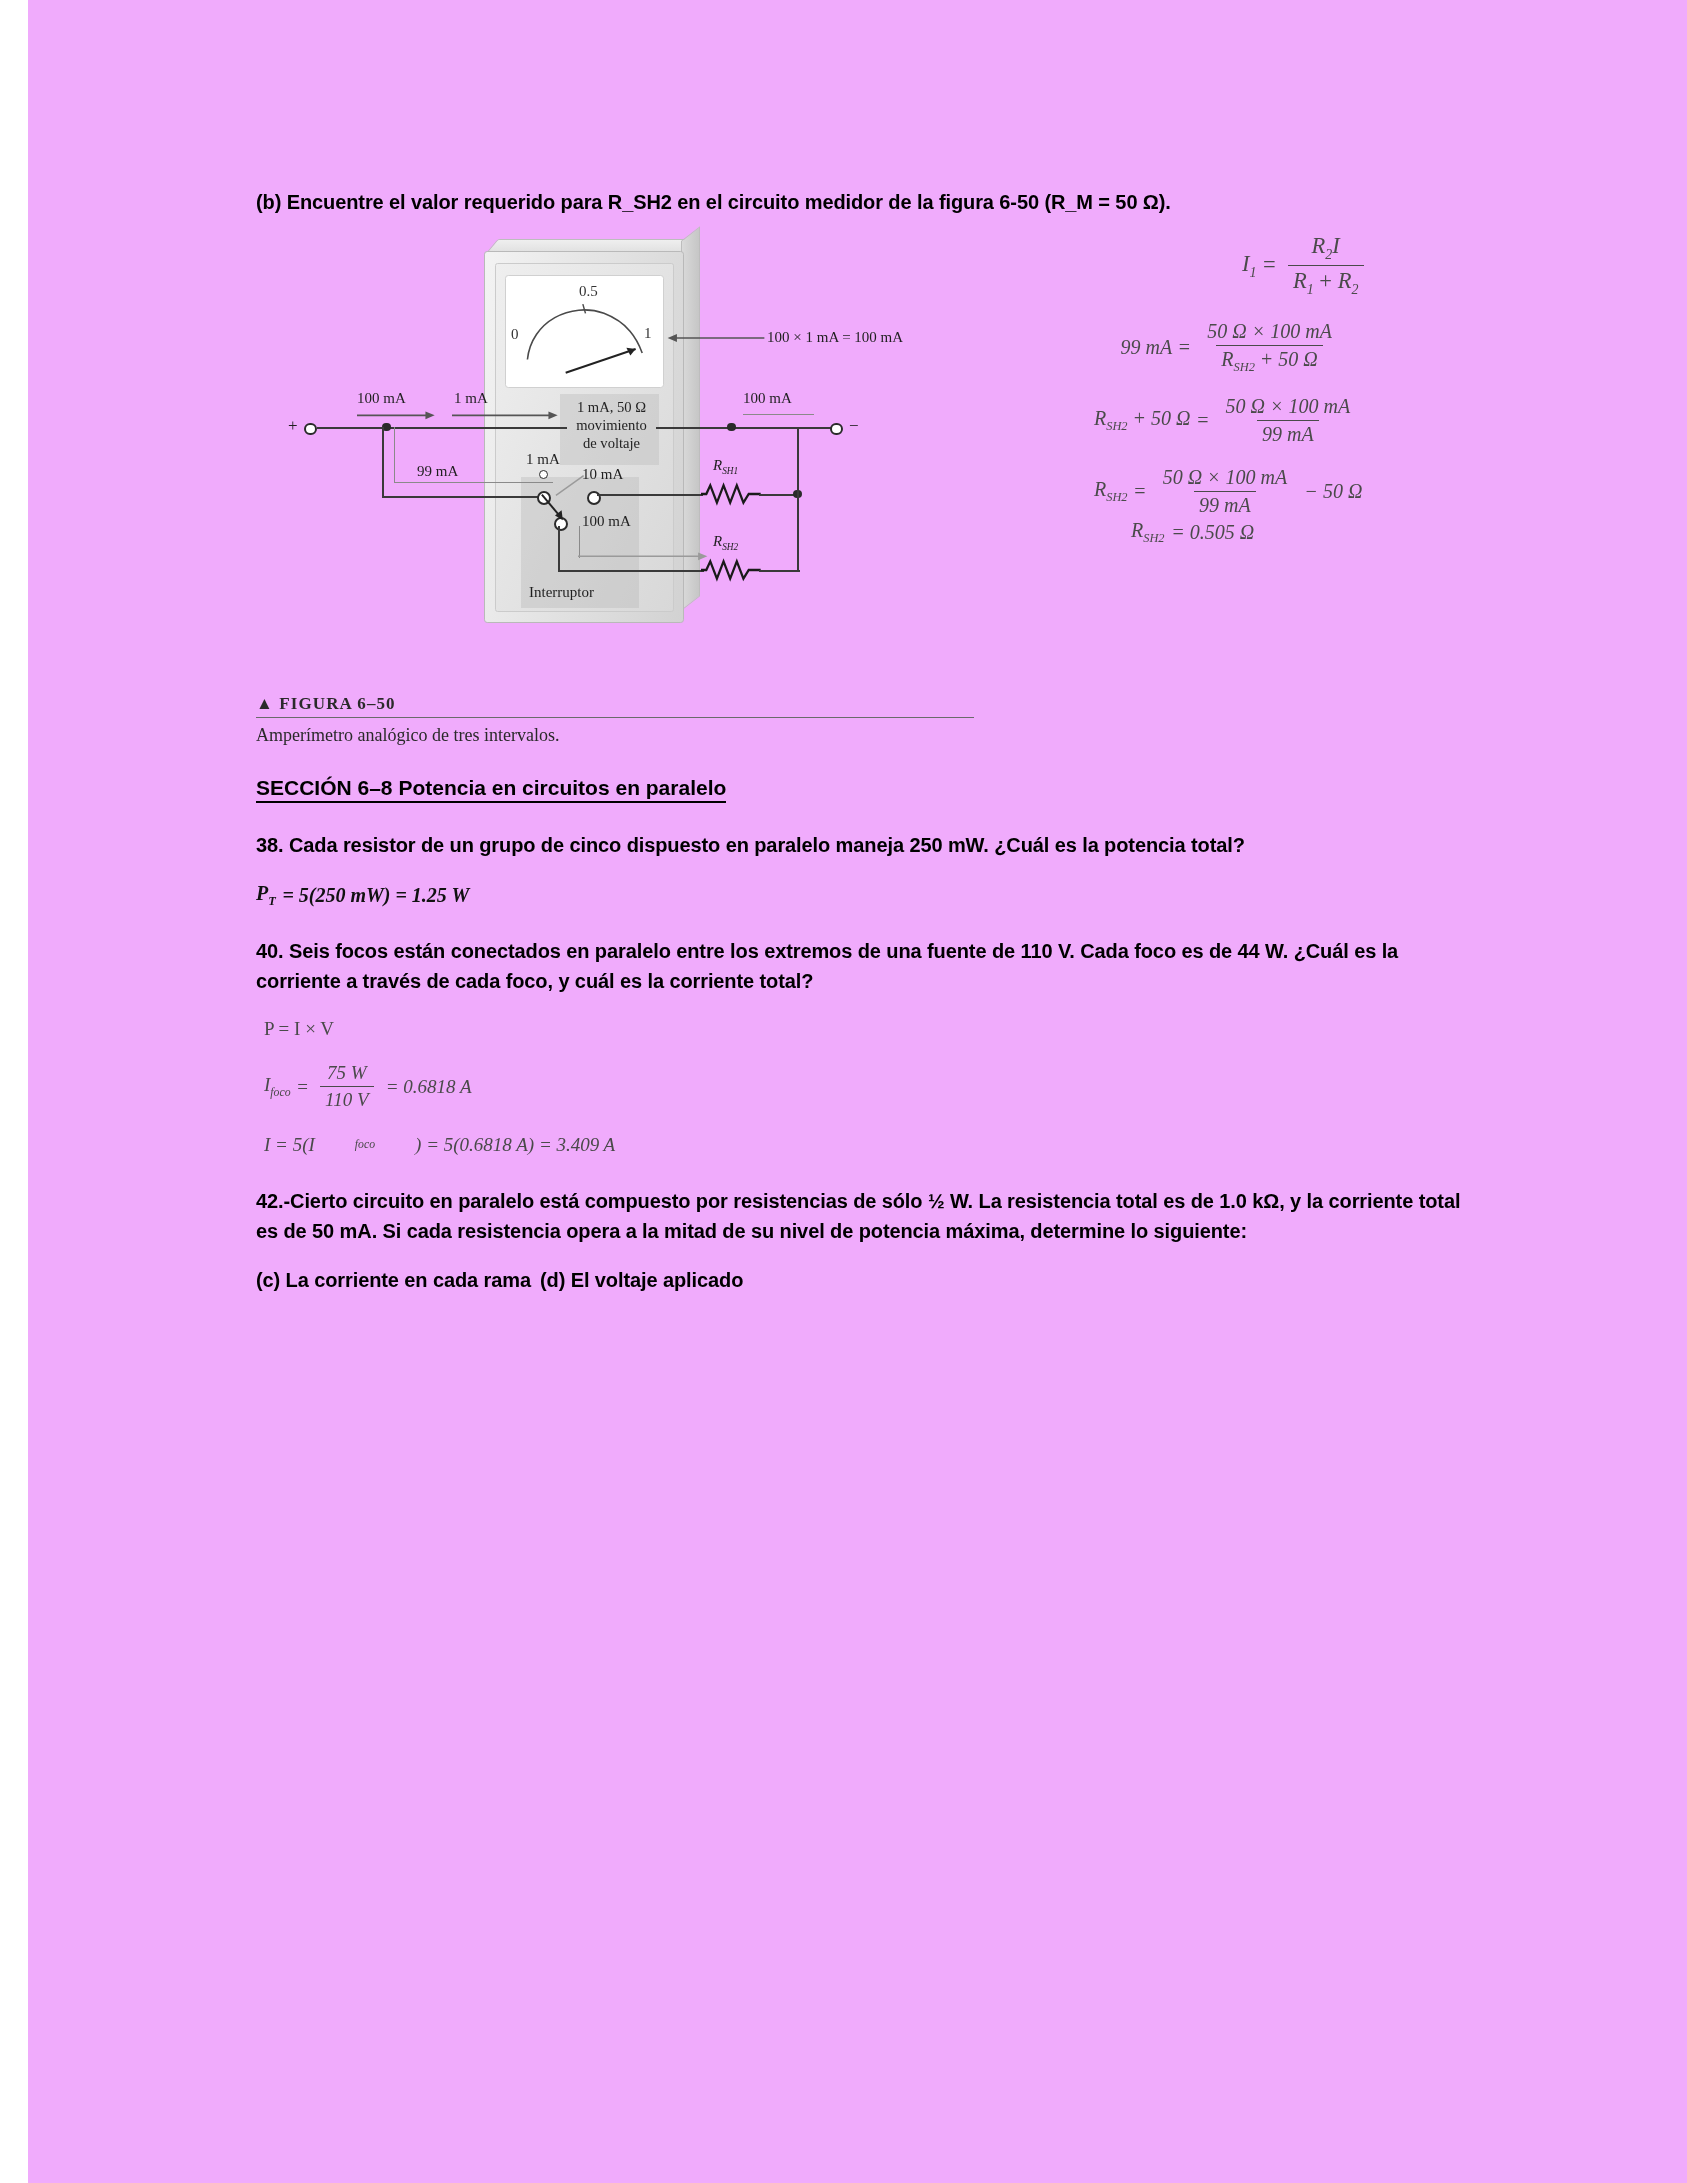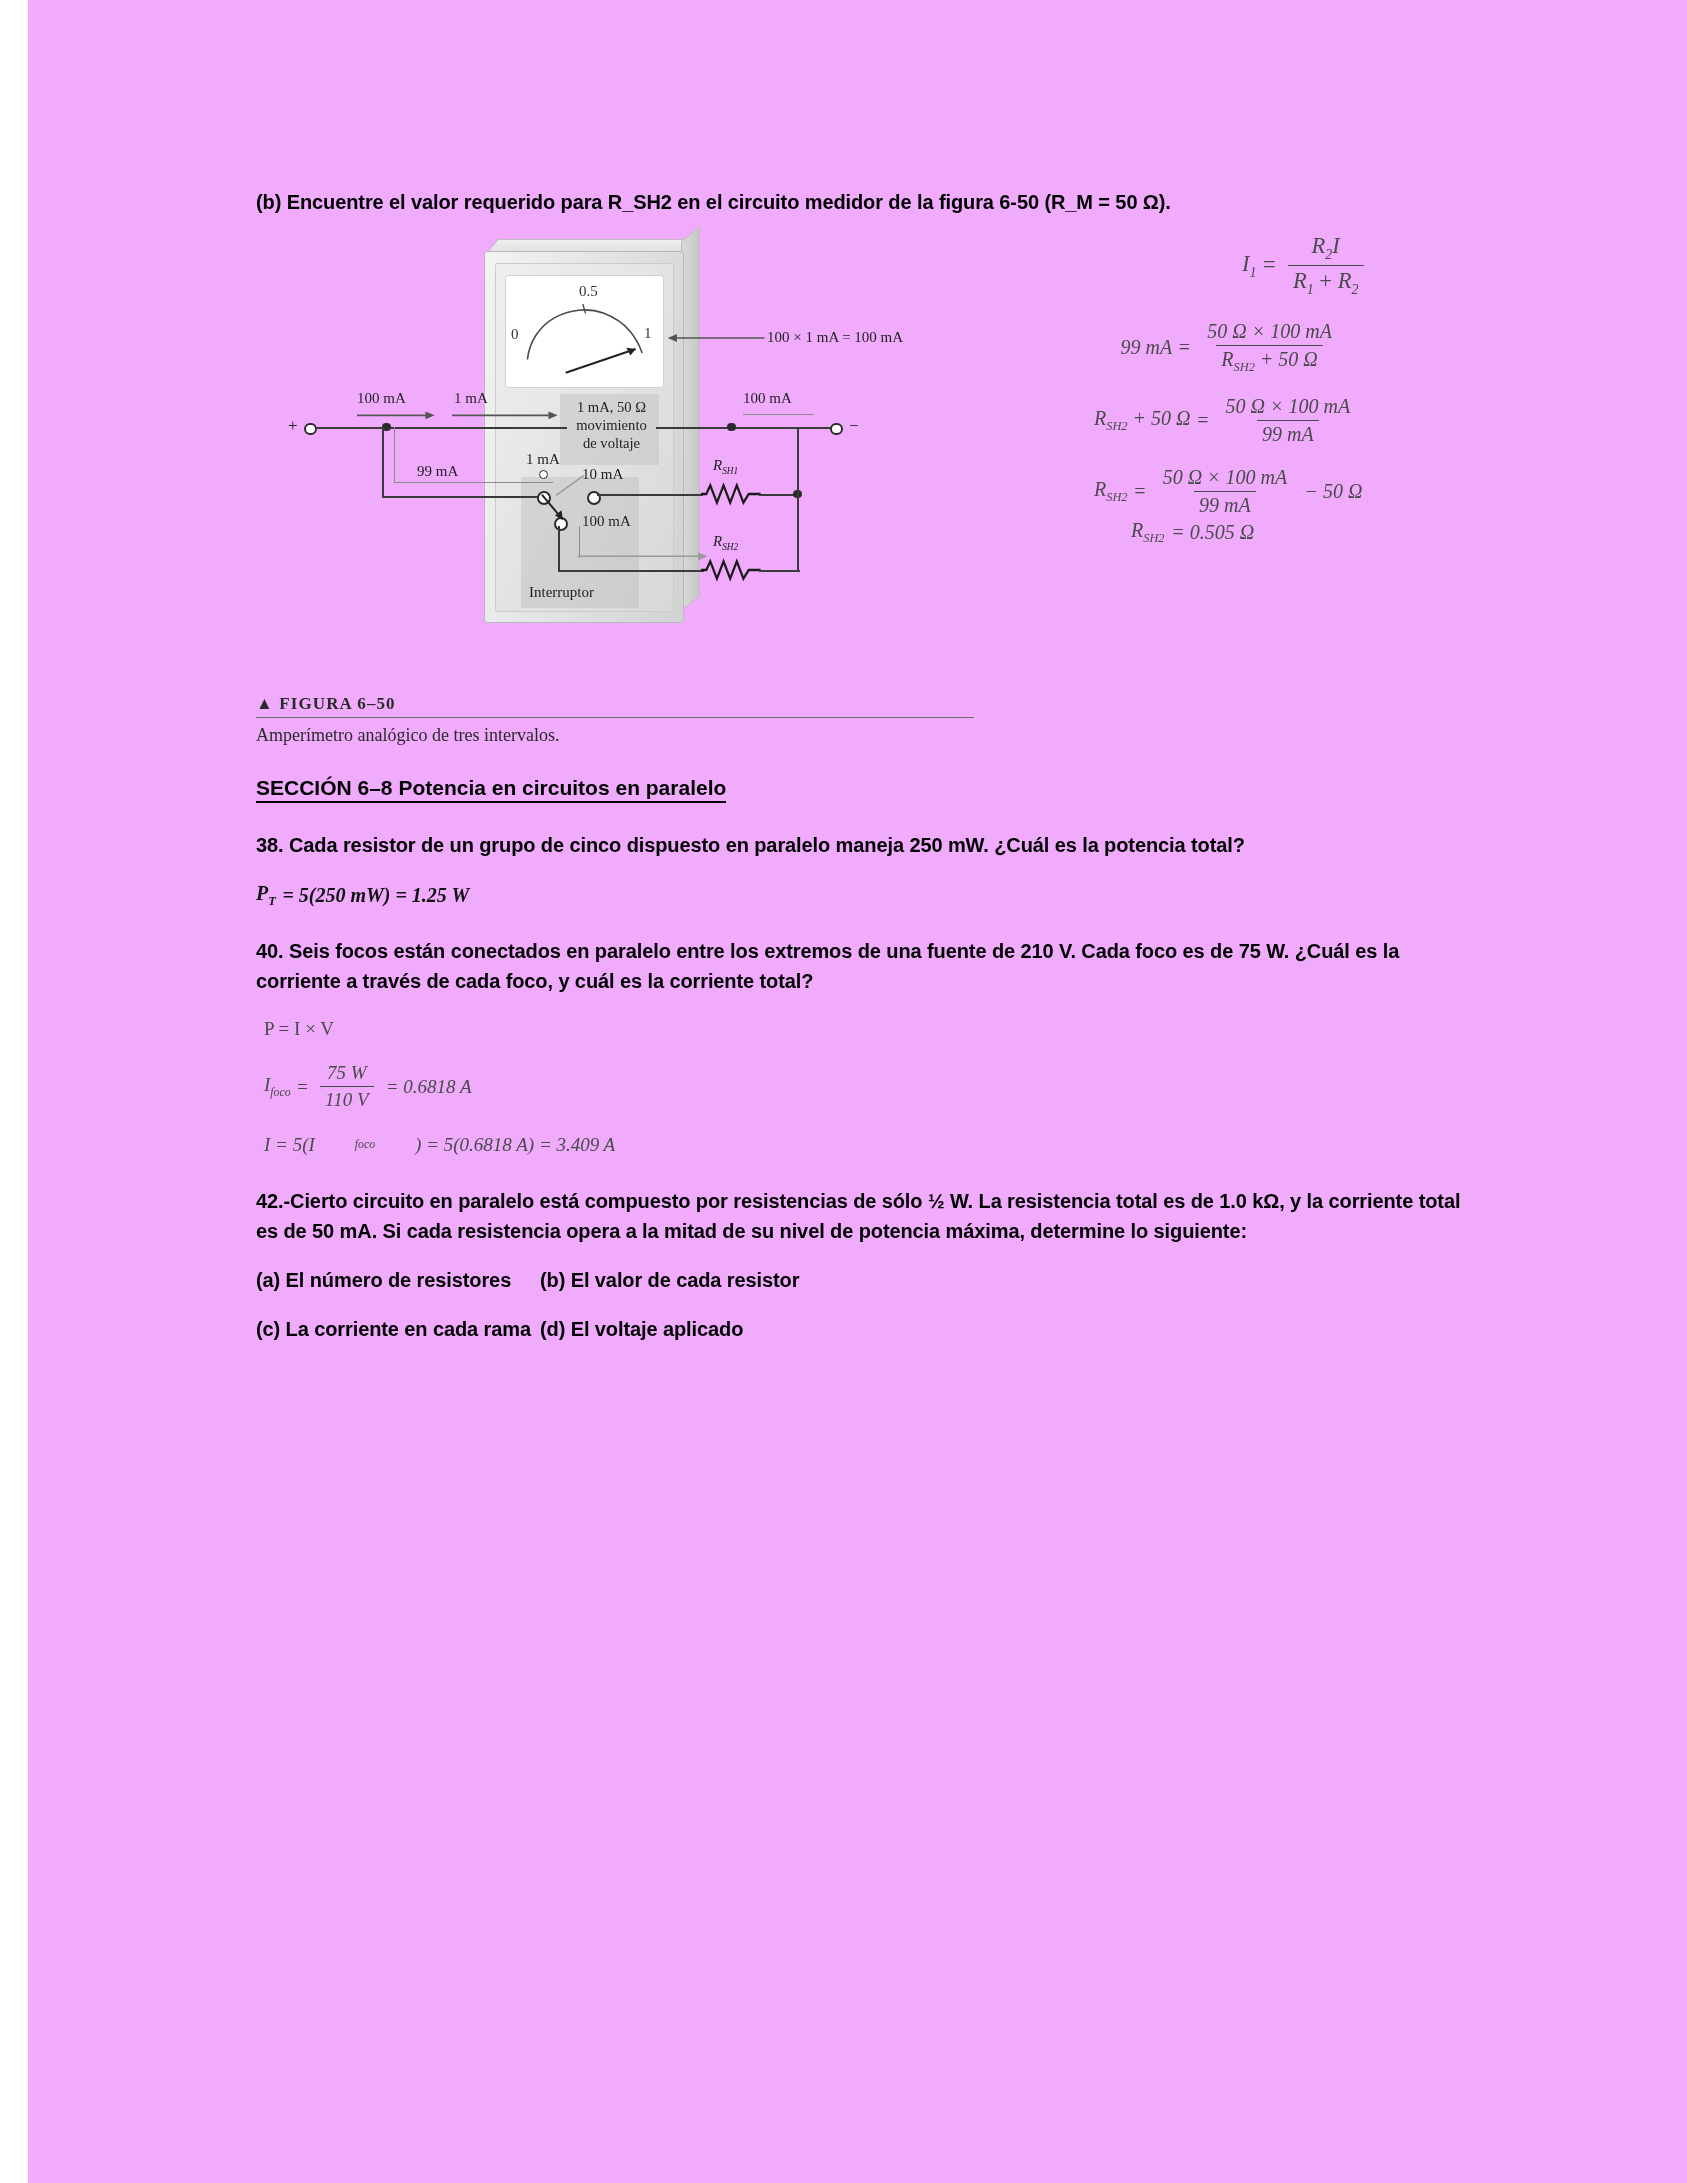--- a/index.html
+++ b/index.html
@@ -421,21 +421,21 @@
 
     <p class="q-text" style="margin-top:26.5px;">38. Cada resistor de un grupo de cinco dispuesto en paralelo maneja 250 mW. ¿Cuál es la potencia total?</p>
 
     <div class="math-dark" style="margin-top:22.5px; font-size:20px; font-weight:bold;">
       <span class="eqrow">
         <span><span class="it">P</span><sub class="sm">T</sub></span>
         <span class="it">= 5(250 mW) = 1.25 W</span>
       </span>
     </div>
 
-    <p class="q-text" style="margin-top:26.5px;">40. Seis focos están conectados en paralelo entre los extremos de una fuente de 210 V. Cada foco es de 75 W. ¿Cuál es la corriente a través de cada foco, y cuál es la corriente total?</p>
+    <p class="q-text" style="margin-top:26.5px;">40. Seis focos están conectados en paralelo entre los extremos de una fuente de 110 V. Cada foco es de 44 W. ¿Cuál es la corriente a través de cada foco, y cuál es la corriente total?</p>
 
     <div style="margin-top:21px; margin-left:8px;">
       <div class="math" style="font-size:19px;">P = I  × V</div>
 
       <div class="eqrow math" style="font-size:19px; margin-top:22.5px;">
         <span><span class="it">I</span><sub class="sm">foco</sub></span>
         <span>=</span>
         <span class="frac">
           <span class="num it">75 W</span>
           <span class="den it">110 V</span>
@@ -446,23 +446,19 @@
       <div class="eqrow math" style="font-size:19px; margin-top:22.5px;gap:40px;">
         <span class="it">I = 5(I</span>
           <sub class="sm">foco</sub>
           <span class="it">) = 5(0.6818 A) = 3.409 A</span>
       </div>
     </div>
 
     <p class="q-text" style="margin-top:30px;">42.-Cierto circuito en paralelo está compuesto por resistencias de sólo ½ W. La resistencia total es de 1.0 kΩ, y la corriente total es de 50 mA. Si cada resistencia opera a la mitad de su nivel de potencia máxima, determine lo siguiente:</p>
 
     <div class="sub-q-row">
-      <div class="q-text">(a) El número de resistores</div>
-      <div class="q-text">(b) El valor de cada resistor</div>
-    </div>
-    <div class="sub-q-row">
       <div class="q-text">(c) La corriente en cada rama</div>
       <div class="q-text">(d) El voltaje aplicado</div>
     </div>
 
   </div>
 </div>
 
 
 </body></html>

